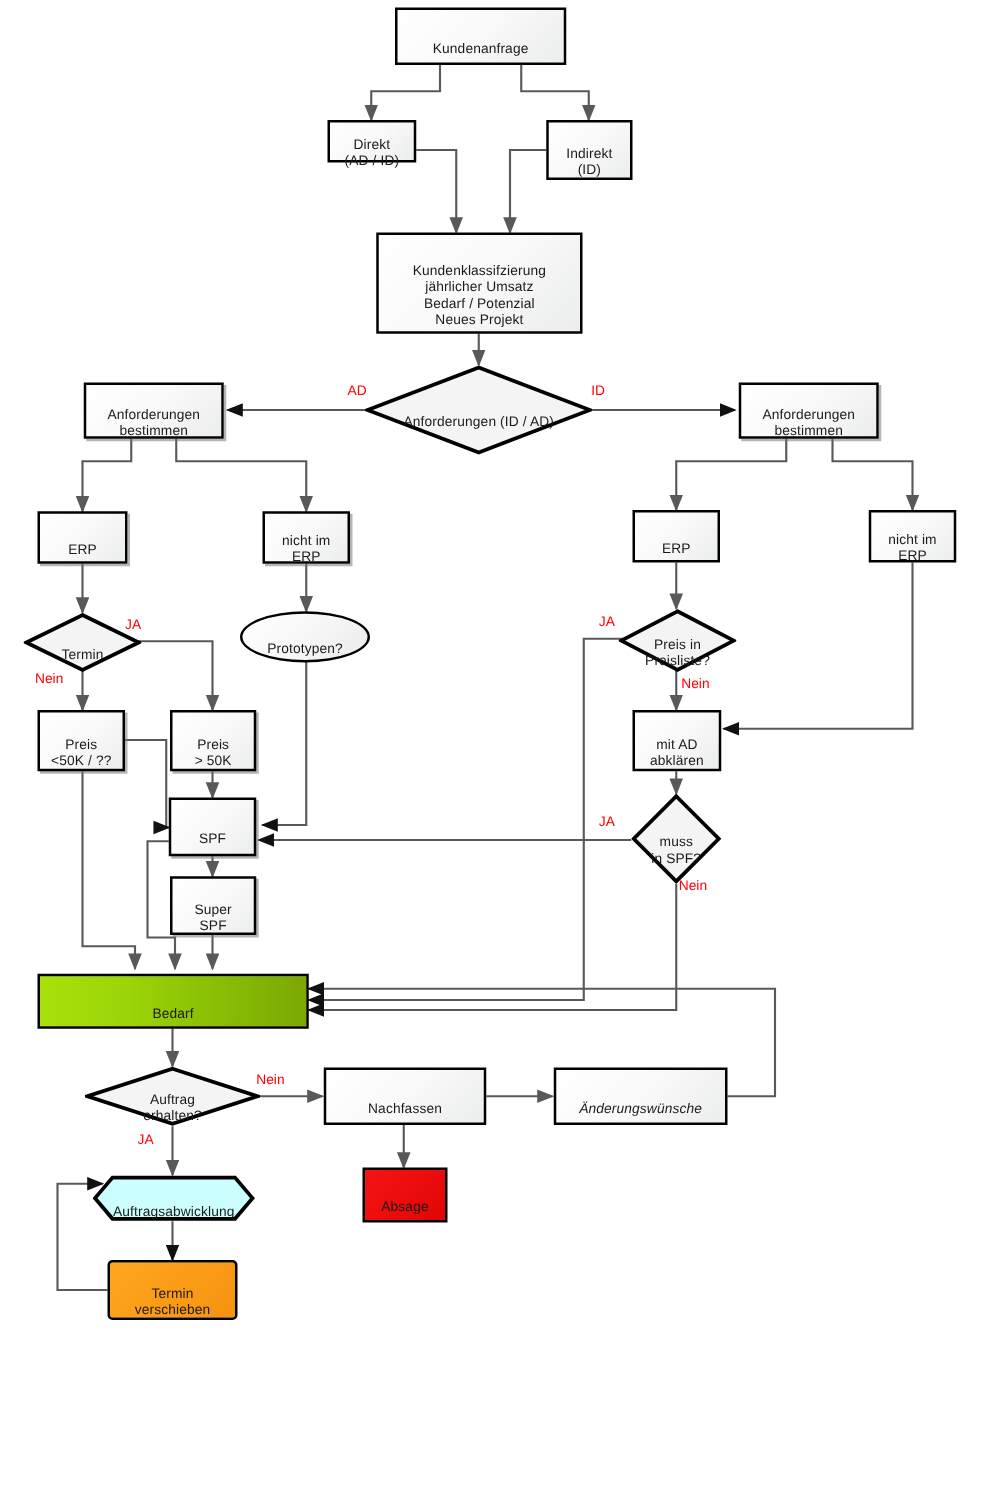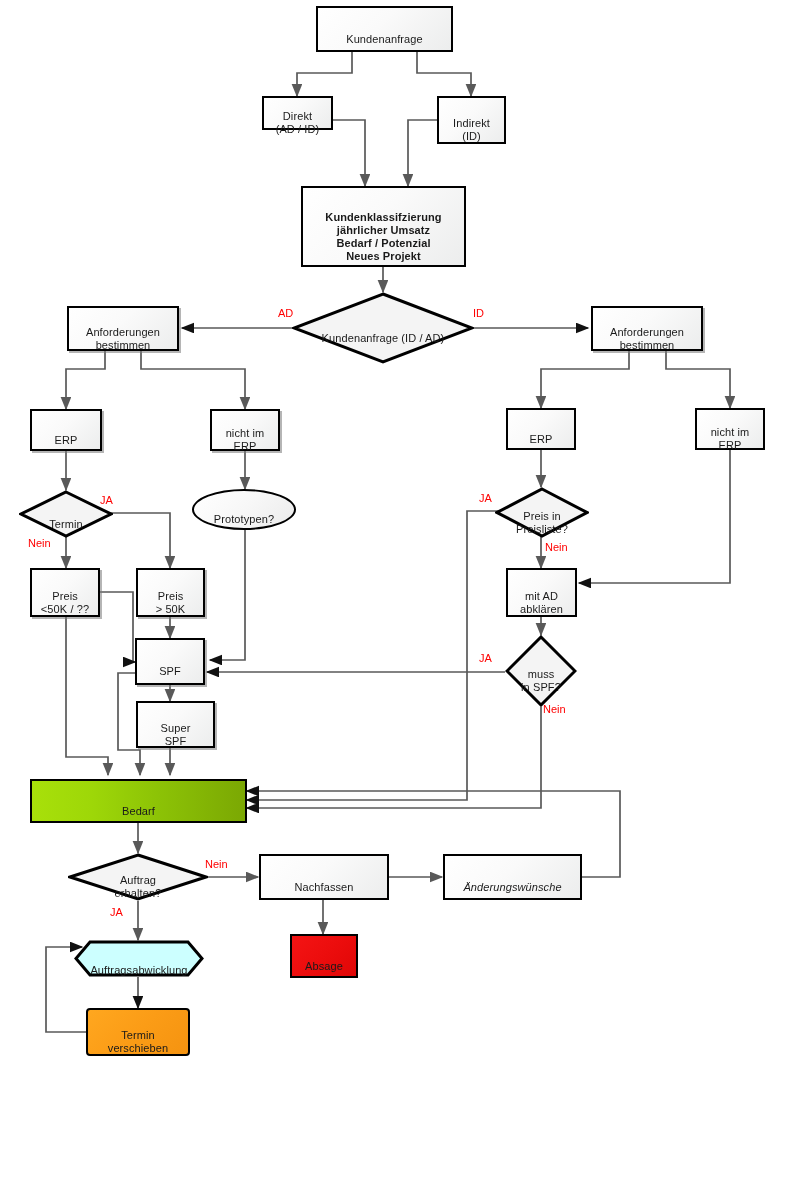--- a/index.html
+++ b/index.html
@@ -191,32 +191,32 @@
   <div class="node proc" style="left:262px; top:96px; width:71px; height:34px;">
     <span class="lbl">Direkt
 (AD / ID)</span>
   </div>
 
   <div class="node proc" style="left:437px; top:96px; width:69px; height:48px;">
     <span class="lbl">Indirekt
 (ID)</span>
   </div>
 
-  <div class="node proc" style="left:301px; top:186px; width:165px; height:81px;font-weight:bold;">
+  <div class="node proc" style="left:301px; top:186px; width:165px; height:81px;">
     <span class="lbl">Kundenklassifzierung
 jährlicher Umsatz
 Bedarf / Potenzial
 Neues Projekt</span>
   </div>
 
   <div class="node diamond" style="left:292px; top:292px; width:182px; height:72px;">
     <svg width="182" height="72" viewBox="0 0 182 72">
       <polygon points="91,2 180,36 91,70 2,36" fill="#f4f4f4" stroke="#000" stroke-width="3"></polygon>
     </svg>
-    <span class="lbl">Kundenanfrage (ID / AD)</span>
+    <span class="lbl">Anforderungen (ID / AD)</span>
   </div>
 
   <div class="node proc shadow" style="left:67px; top:306px; width:112px; height:45px;">
     <span class="lbl">Anforderungen
 bestimmen</span>
   </div>
 
   <div class="node proc shadow" style="left:591px; top:306px; width:112px; height:45px;">
     <span class="lbl">Anforderungen
 bestimmen</span>
@@ -279,21 +279,21 @@
   </div>
 
   <div class="node diamond" style="left:505px; top:635px; width:72px; height:72px;">
     <svg width="72" height="72" viewBox="0 0 72 72">
       <polygon points="36,2 70,36 36,70 2,36" fill="#f4f4f4" stroke="#000" stroke-width="3"></polygon>
     </svg>
     <span class="lbl">muss
 in SPF?</span>
   </div>
 
-  <div class="node proc shadow" style="left:136px; top:701px; width:79px; height:47px;">
+  <div class="node proc shadow" style="left:136px; top:701px; width:69px; height:47px;">
     <span class="lbl">Super
 SPF</span>
   </div>
 
   <div class="node angebot" style="left:30px; top:779px; width:217px; height:44px;">
     <span class="lbl">Bedarf</span>
   </div>
 
   <div class="node diamond" style="left:68px; top:853px; width:140px; height:48px;">
     <svg width="140" height="48" viewBox="0 0 140 48">

